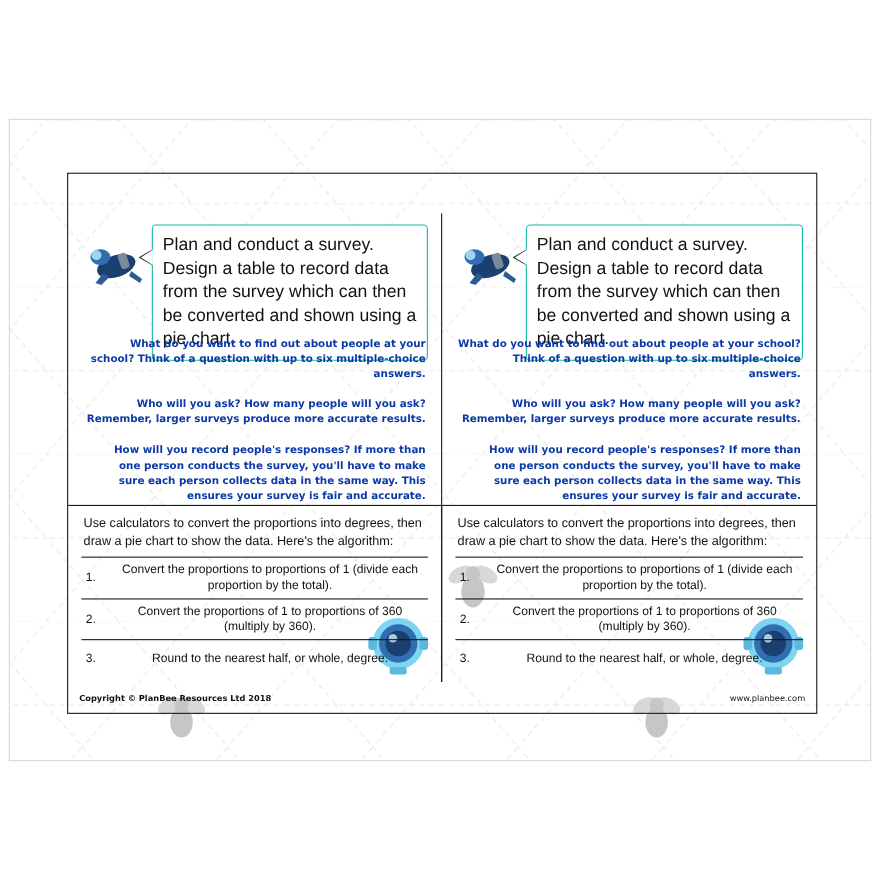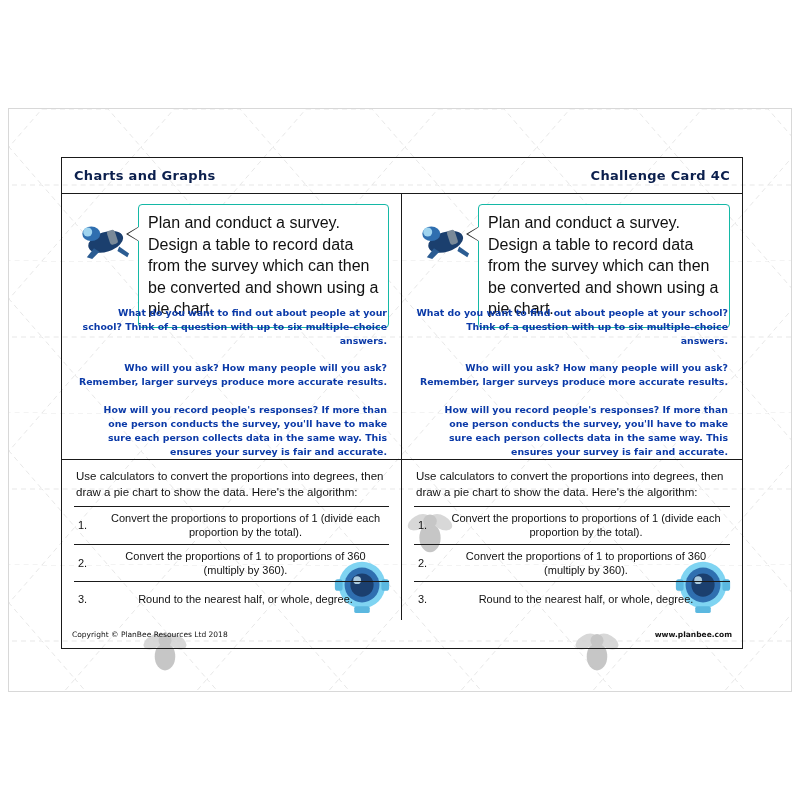--- a/index.html
+++ b/index.html
@@ -175,28 +175,28 @@
   .card-footer{
     position:absolute;
     left:0;right:0;bottom:0;height:28px;
     display:flex;align-items:center;justify-content:space-between;
     padding:0 10px;
     box-sizing:border-box;
   }
   .copyright{
     font-family:"DejaVu Sans", sans-serif;
     font-size:7.5px;
-    font-weight:normal;
+    font-weight:bold;
     color:#111;
     text-align:right;
   }
   .weburl{
     font-family:"DejaVu Sans", sans-serif;
     font-size:7.5px;
-    font-weight:bold;
+    font-weight:normal;
     color:#111;
   }
   .bee{
     position:absolute;
     pointer-events:none;
     opacity:.85;
   }
 </style>
 </head>
 <body>
@@ -236,24 +236,20 @@
     </svg>
     <svg class="bee" style="left:560px;top:512px;width:56px;height:56px;" viewBox="0 0 60 60">
       <ellipse cx="30" cy="38" rx="11" ry="15" fill="#bdbdbd"></ellipse>
       <ellipse cx="18" cy="22" rx="12" ry="7" fill="#d2d2d2" transform="rotate(-30 18 22)"></ellipse>
       <ellipse cx="42" cy="22" rx="12" ry="7" fill="#d2d2d2" transform="rotate(30 42 22)"></ellipse>
       <circle cx="30" cy="21" r="7" fill="#bdbdbd"></circle>
     </svg>
 
     <div class="card">
 
-      <div class="card-header">
-        <div class="title">Charts and Graphs</div>
-        <div class="cardno">Challenge Card 4C</div>
-      </div>
 
       <div class="card-body">
 
         <div class="col left">
           <div class="bubble-wrap">
             <svg class="diver" viewBox="0 0 60 60">
               <ellipse cx="33" cy="31" rx="20" ry="11" fill="#1b3f6e" transform="rotate(-18 33 31)"></ellipse>
               <ellipse cx="17" cy="22" rx="10" ry="8" fill="#2f6fb0"></ellipse>
               <circle cx="13" cy="20" r="5" fill="#9fd4ef"></circle>
               <rect x="36" y="18" width="9" height="16" rx="3" fill="#7a8a99" transform="rotate(-18 40 26)"></rect>

